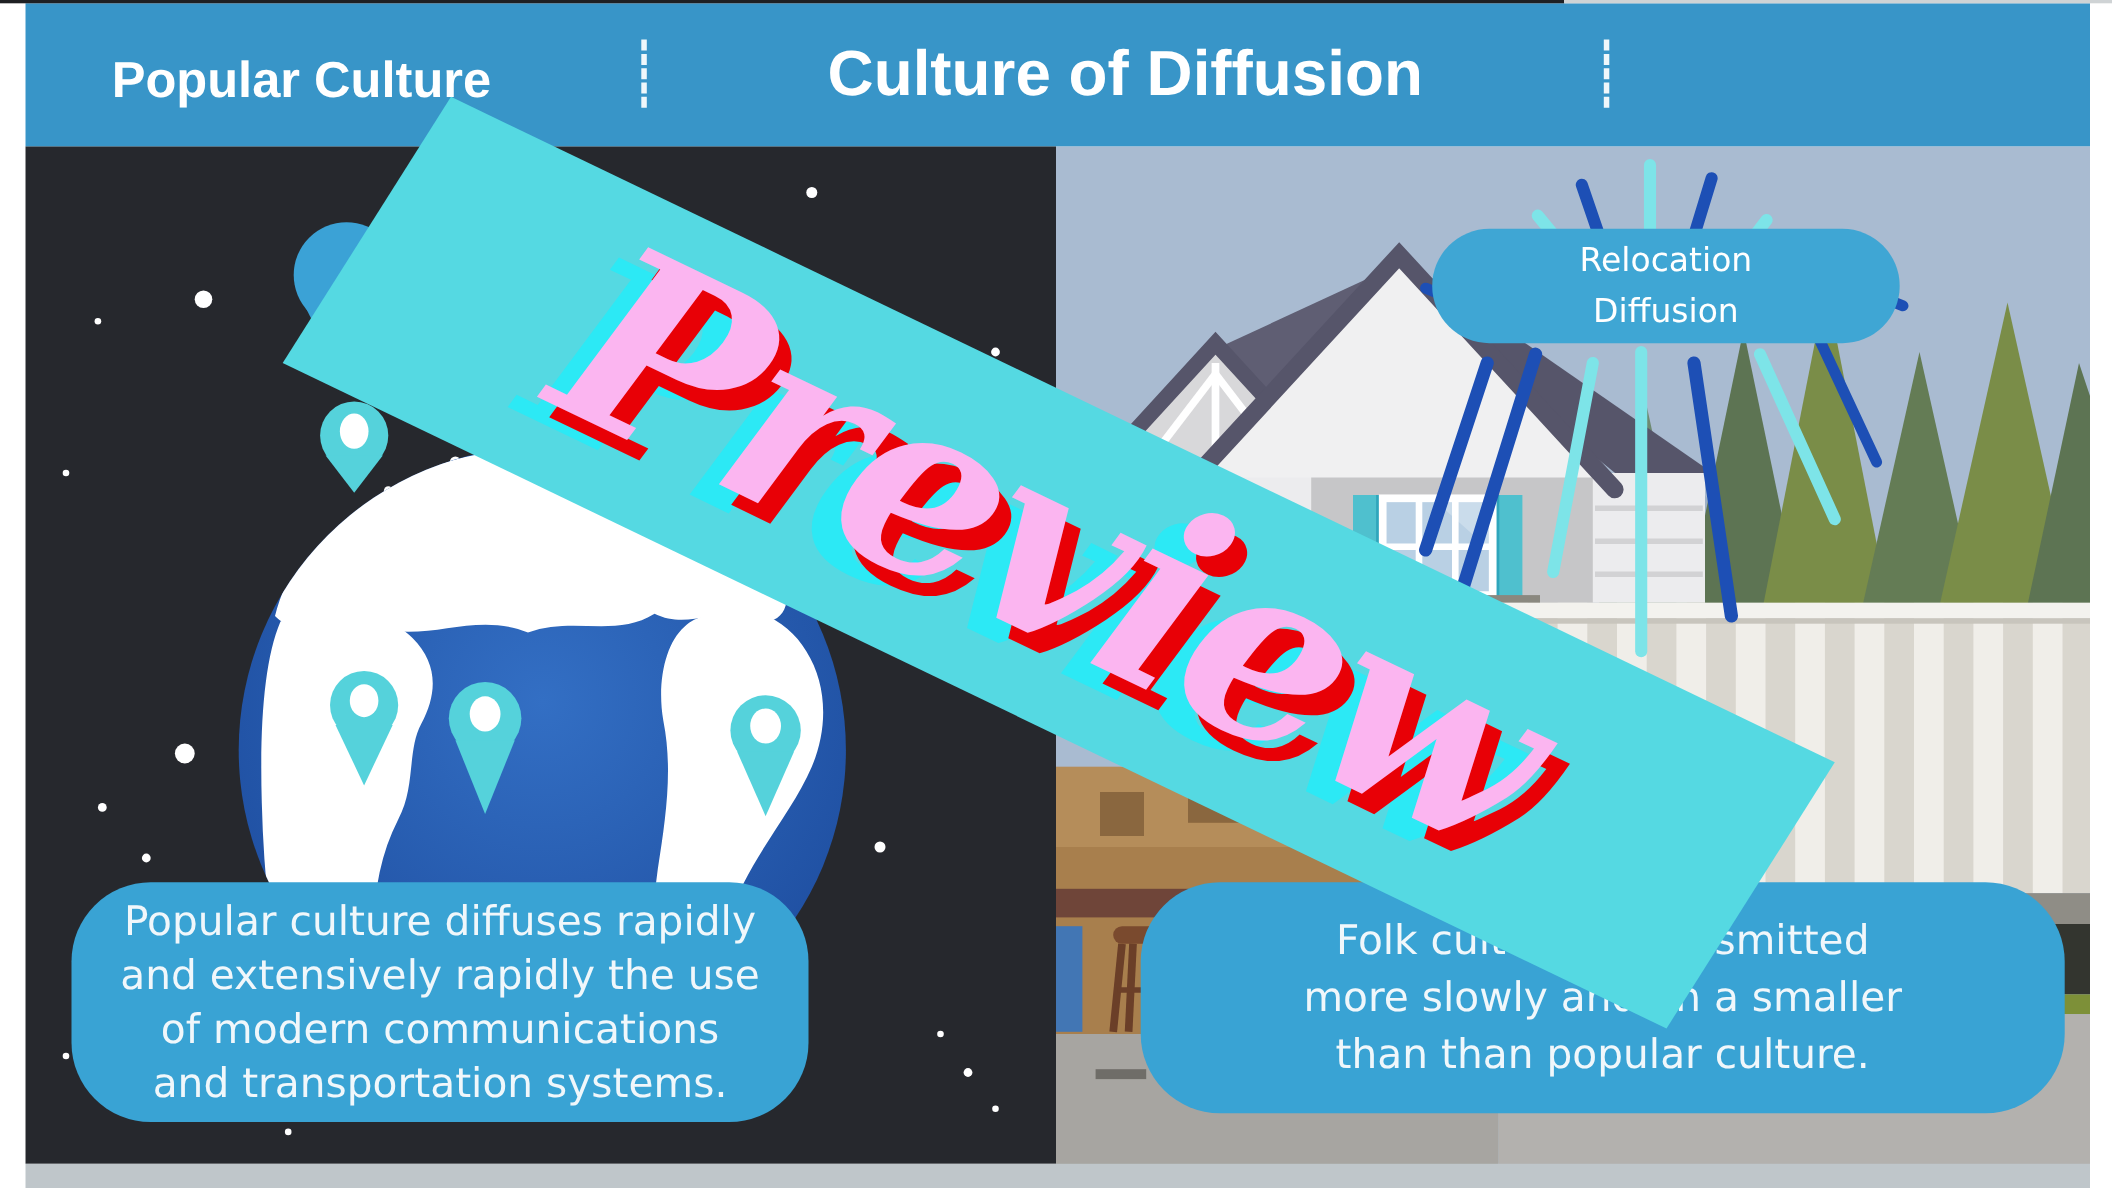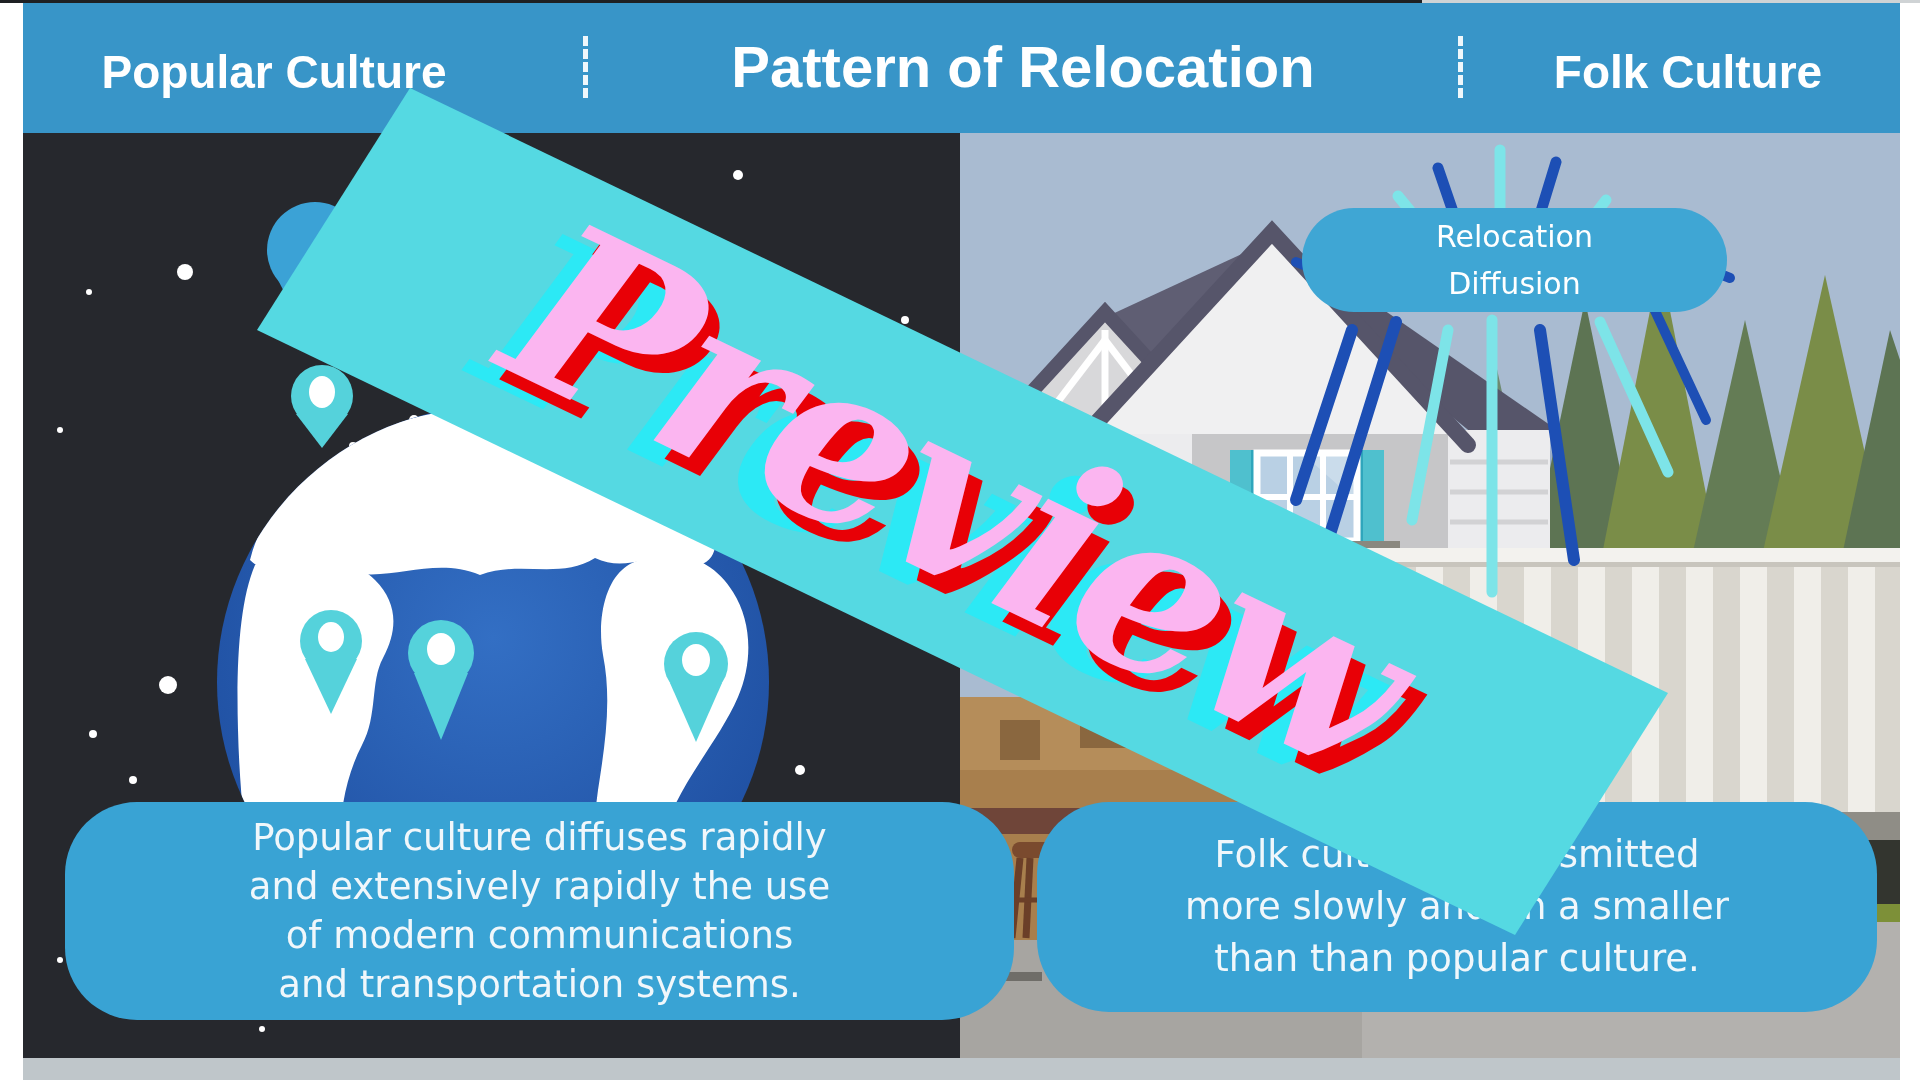--- a/index.html
+++ b/index.html
@@ -21,21 +21,21 @@
   .hdr-label{font-weight:bold;text-align:center;}
   .hdr-left{left:24px;top:42px;width:500px;font-size:46px;line-height:60px;}
   .hdr-title{left:600px;top:33px;width:846px;font-size:58px;line-height:68px;}
   .hdr-right{left:1460px;top:42px;width:456px;font-size:46px;line-height:60px;}
   .hdr-div{position:absolute;top:36px;height:62px;width:0;
       border-left:5px dashed rgba(255,255,255,.92);z-index:20;}
   
   .cap-box{position:absolute;background:#39a3d4;border-radius:72px;z-index:20;
       display:flex;flex-direction:column;justify-content:center;align-items:center;
       color:#f0f7fb;font-family:"DejaVu Sans",sans-serif;text-align:center;}
-  .cap-left{left:65px;top:802px;width:949px;height:218px;font-size:37px;line-height:49px;align-items:center;}
+  .cap-left{left:65px;top:802px;width:670px;height:218px;font-size:37px;line-height:49px;align-items:center;}
   .cap-right{left:1037px;top:802px;width:840px;height:210px;font-size:37px;line-height:52px;}
   .badge{position:absolute;left:1302px;top:208px;width:425px;height:104px;border-radius:52px;
       background:#3fa6d4;z-index:20;display:flex;flex-direction:column;justify-content:center;
       align-items:center;color:#ffffff;font-family:"DejaVu Sans",sans-serif;
       font-size:30px;line-height:47px;}
   
   .frame{position:absolute;z-index:50;}
   .margin-left{left:0;top:0;width:23px;height:1080px;background:#ffffff;}
   .margin-right{left:1900px;top:0;width:20px;height:1080px;background:#ffffff;}
   .topline-dark{left:0;top:0;width:1422px;height:3px;background:#1e2023;}
@@ -244,22 +244,21 @@
         <line x1="1352" y1="330" x2="1296" y2="500" stroke="#1d4fb5" stroke-width="12"></line>
         <line x1="1540" y1="330" x2="1574" y2="560" stroke="#1d4fb5" stroke-width="12"></line>
         <line x1="1600" y1="322" x2="1668" y2="472" stroke="#7de4e8" stroke-width="11"></line>
         <line x1="1650" y1="300" x2="1706" y2="420" stroke="#1d4fb5" stroke-width="10"></line>
       </g>
     </g>
   </svg>
 
   <div class="header-bar"></div>
   <div class="txt hdr-label hdr-left">Popular Culture</div>
-  <div class="txt hdr-label hdr-title">Pattern of Relocation</div>
-  <div class="txt hdr-label hdr-right">Folk Culture</div>
+  <div class="txt hdr-label hdr-title">Culture of Diffusion</div>
   <div class="hdr-div" style="left:583px;"></div>
   <div class="hdr-div" style="left:1458px;"></div>
 
   <div class="cap-box cap-left">
     <div>Popular culture diffuses rapidly</div>
     <div>and extensively rapidly the use</div>
     <div>of modern communications</div>
     <div>and transportation systems.</div>
   </div>
   <div class="cap-box cap-right">

